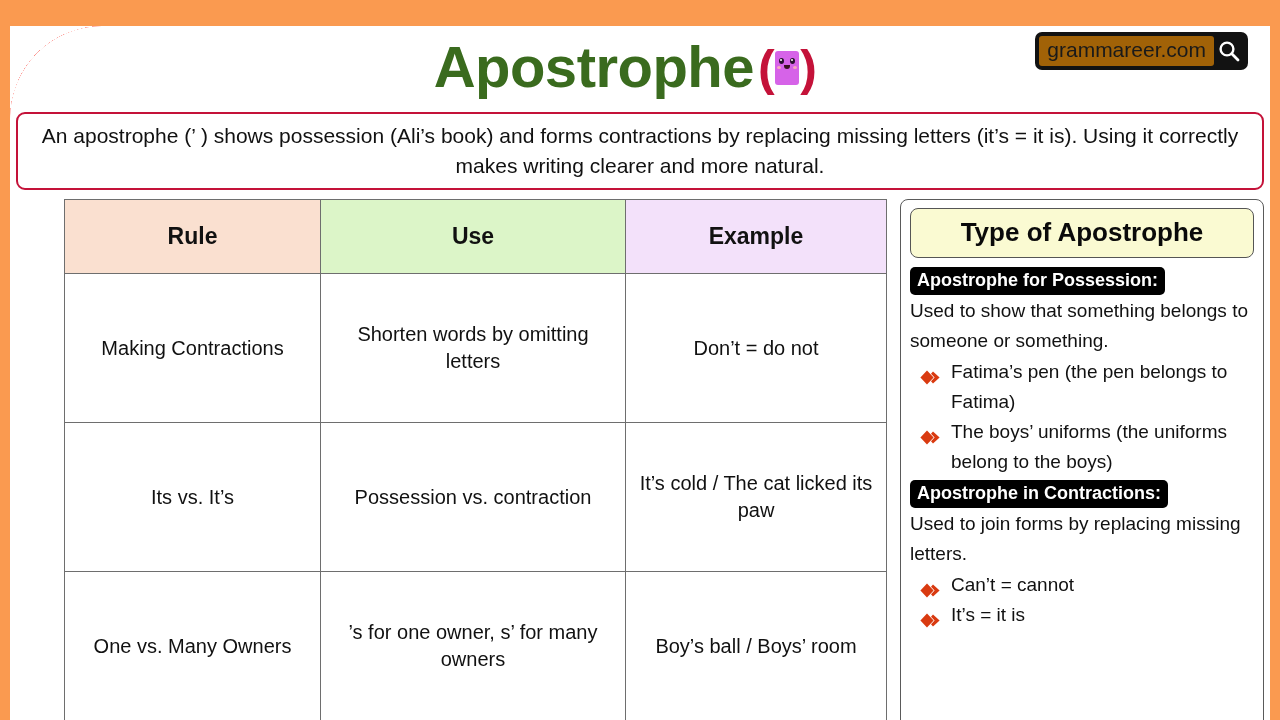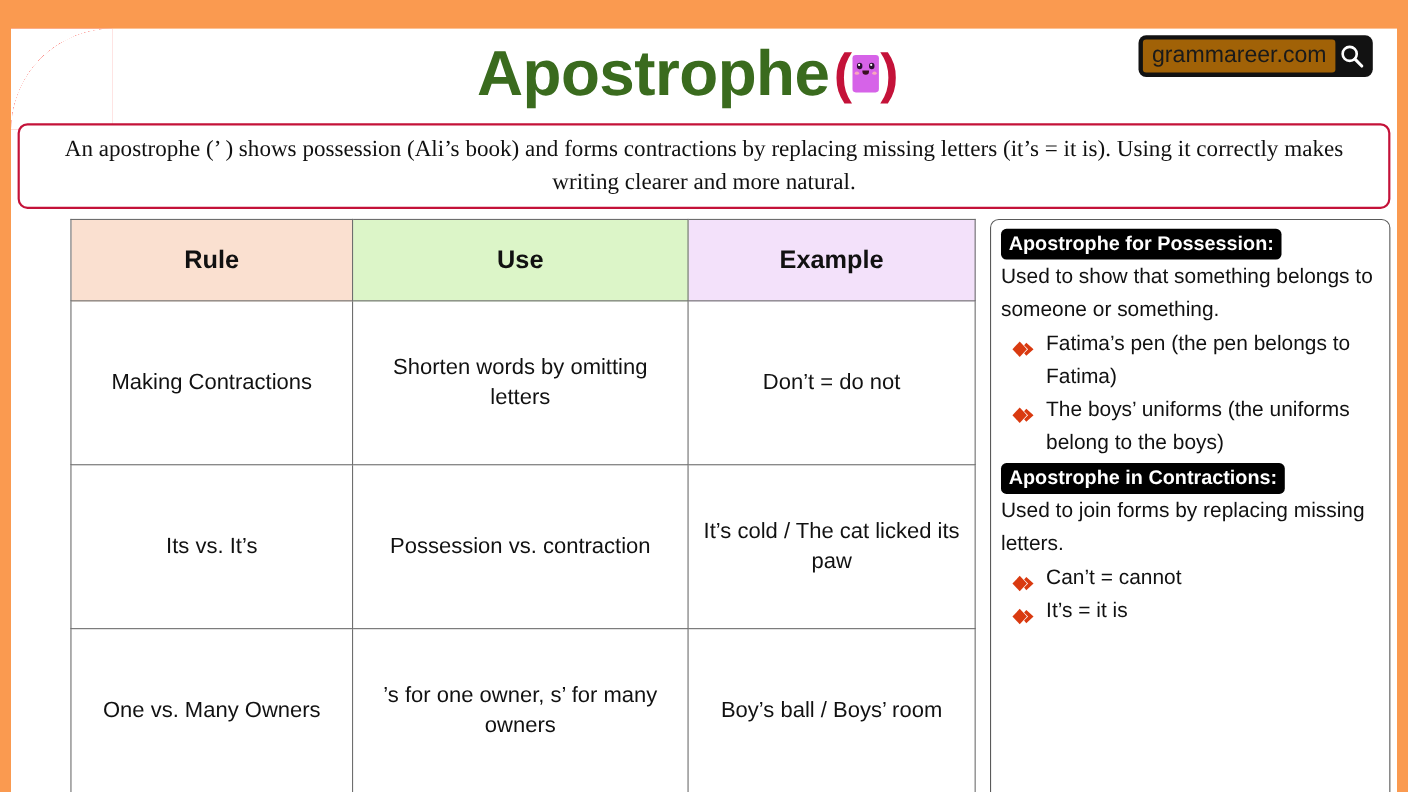--- a/index.html
+++ b/index.html
@@ -190,21 +190,20 @@
     justify-content: center;
     padding: 4px 18px;
     z-index: 3;
     background: #fff;
   }
   .intro-text {
     font-size: 21px;
     color: #111;
     text-align: center;
     line-height: 1.42;
-    font-family: Liberation Serif, serif;
   }
 
   
   .main {
     position: absolute;
     left: 6px;
     top: 173px;
     width: 1248px;
     height: 628px;
     display: flex;
@@ -377,20 +376,21 @@
           <tr>
             <td>One vs. Many Owners</td>
             <td>’s for one owner, s’ for many owners</td>
             <td>Boy’s ball / Boys’ room</td>
           </tr>
         </tbody>
       </table>
     </div>
 
     <div class="type-panel">
+      <div class="type-title">Type of Apostrophe</div>
 
       <div class="section">
         <span class="sec-label">Apostrophe for Possession:</span>
         <div class="sec-body">Used to show that something belongs to someone or something.</div>
         <ul class="bullets">
           <li>
             <span class="bullet-icon">
               <svg width="24" height="15" viewBox="0 0 24 15" aria-hidden="true">
                 <polygon points="7,0.5 13.6,7.5 7,14.5 0.4,7.5" fill="#d93a10"></polygon>
                 <polygon points="13,1.5 19.6,7.5 13,13.5 11,11.2 14.6,7.5 11,3.8" fill="#d93a10"></polygon>

